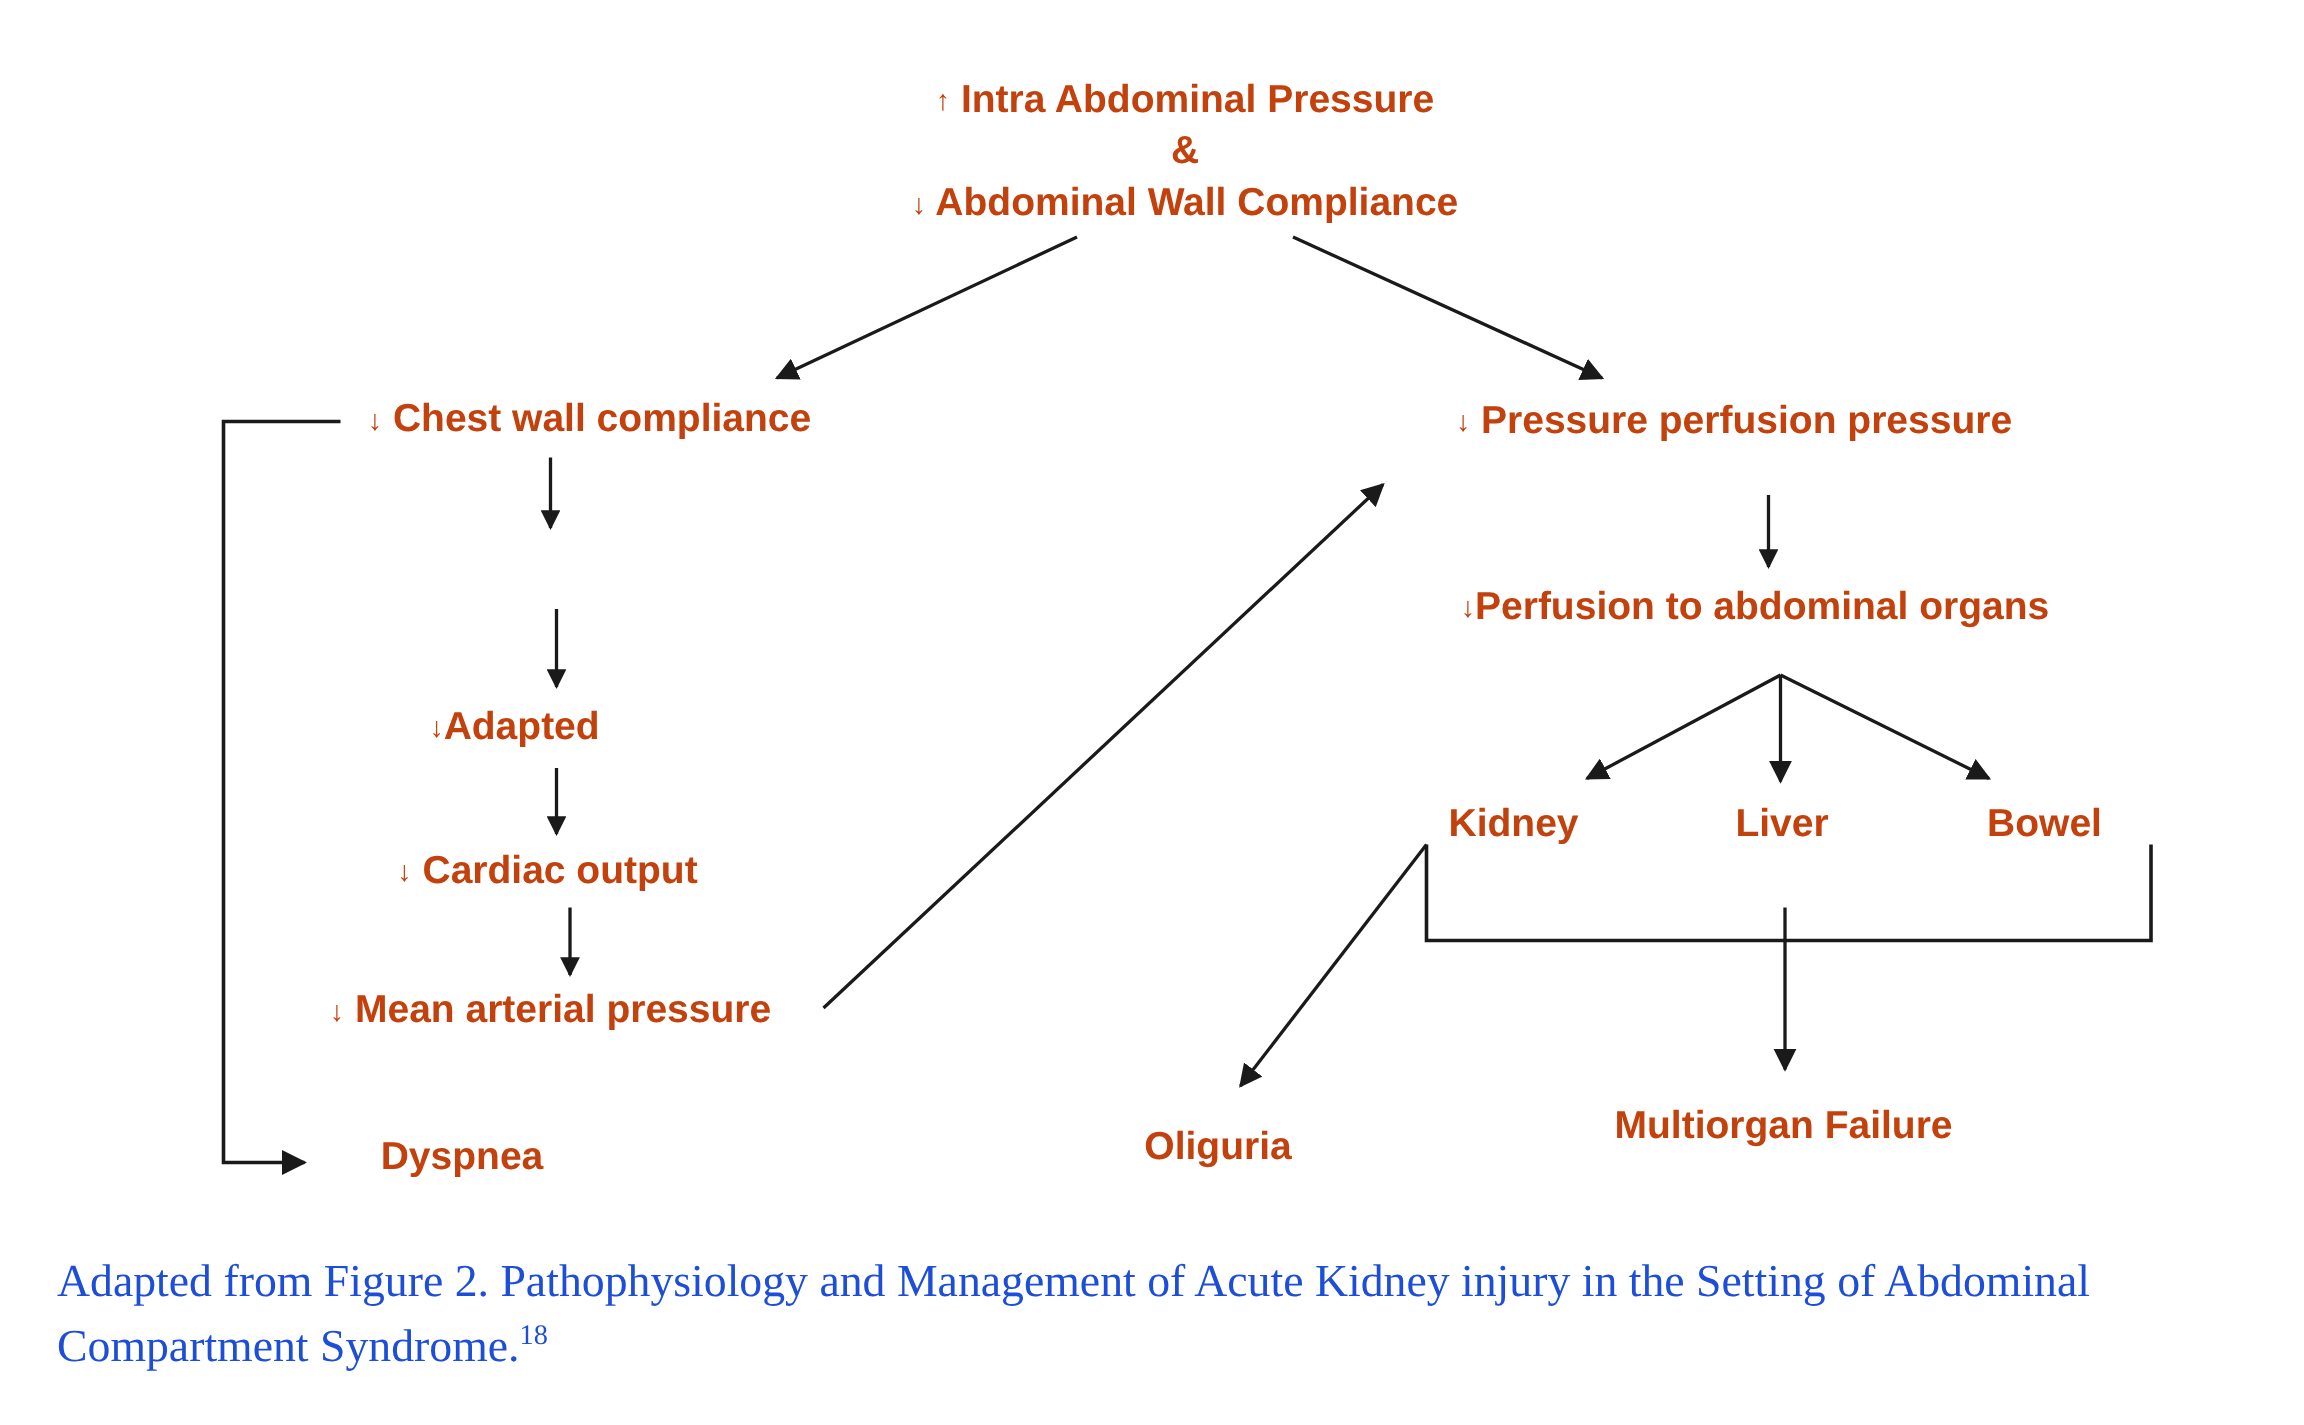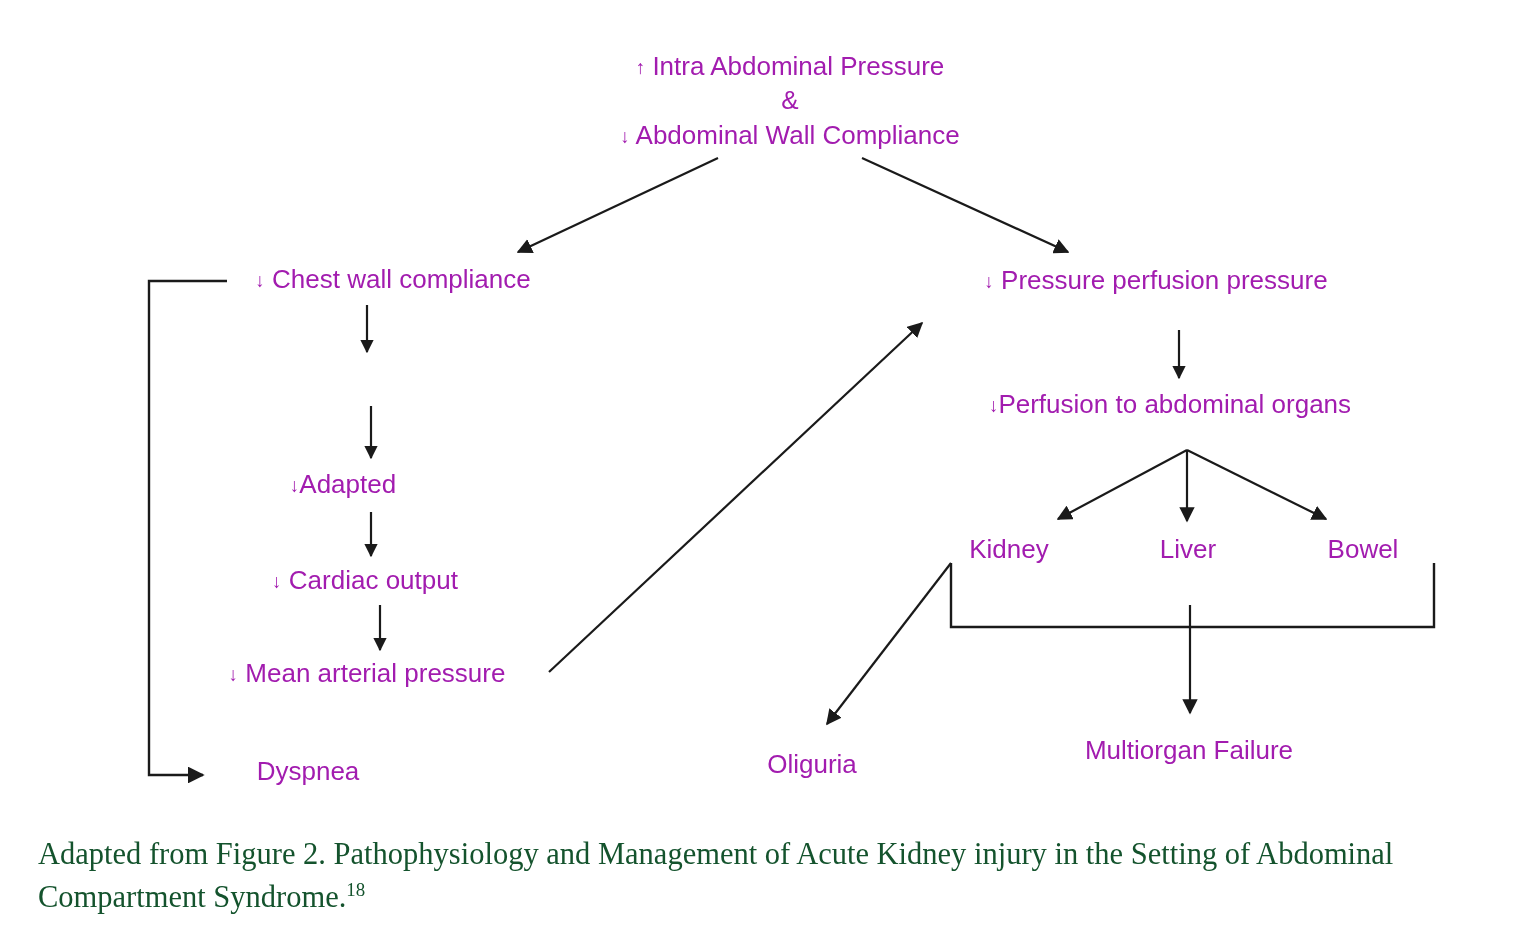--- a/index.html
+++ b/index.html
@@ -25,23 +25,24 @@
     width: 1536px;
     height: 950px;
     pointer-events: none;
   }
   .node {
     position: absolute;
     white-space: nowrap;
     font-family: "Liberation Sans", sans-serif;
     font-size: 26px;
     line-height: 1.18;
-    color: #a21caf;
+    color: #c2410c;
     transform: translate(-50%, -50%);
     text-align: center;
+    font-weight: bold;
   }
   .node .arr {
     font-size: 19px;
     vertical-align: 1px;
     letter-spacing: 0px;
   }
   .node.title {
     font-size: 26px;
     line-height: 1.32;
   }
@@ -49,21 +50,21 @@
     display: block;
   }
   .caption {
     position: absolute;
     left: 38px;
     top: 833px;
     width: 1460px;
     font-family: "Liberation Serif", serif;
     font-size: 30.5px;
     line-height: 1.42;
-    color: #14532d;
+    color: #1d4ed8;
     text-align: left;
   }
   .caption sup {
     font-size: 0.62em;
     vertical-align: super;
     line-height: 0;
   }
 </style>
 </head>
 <body>

